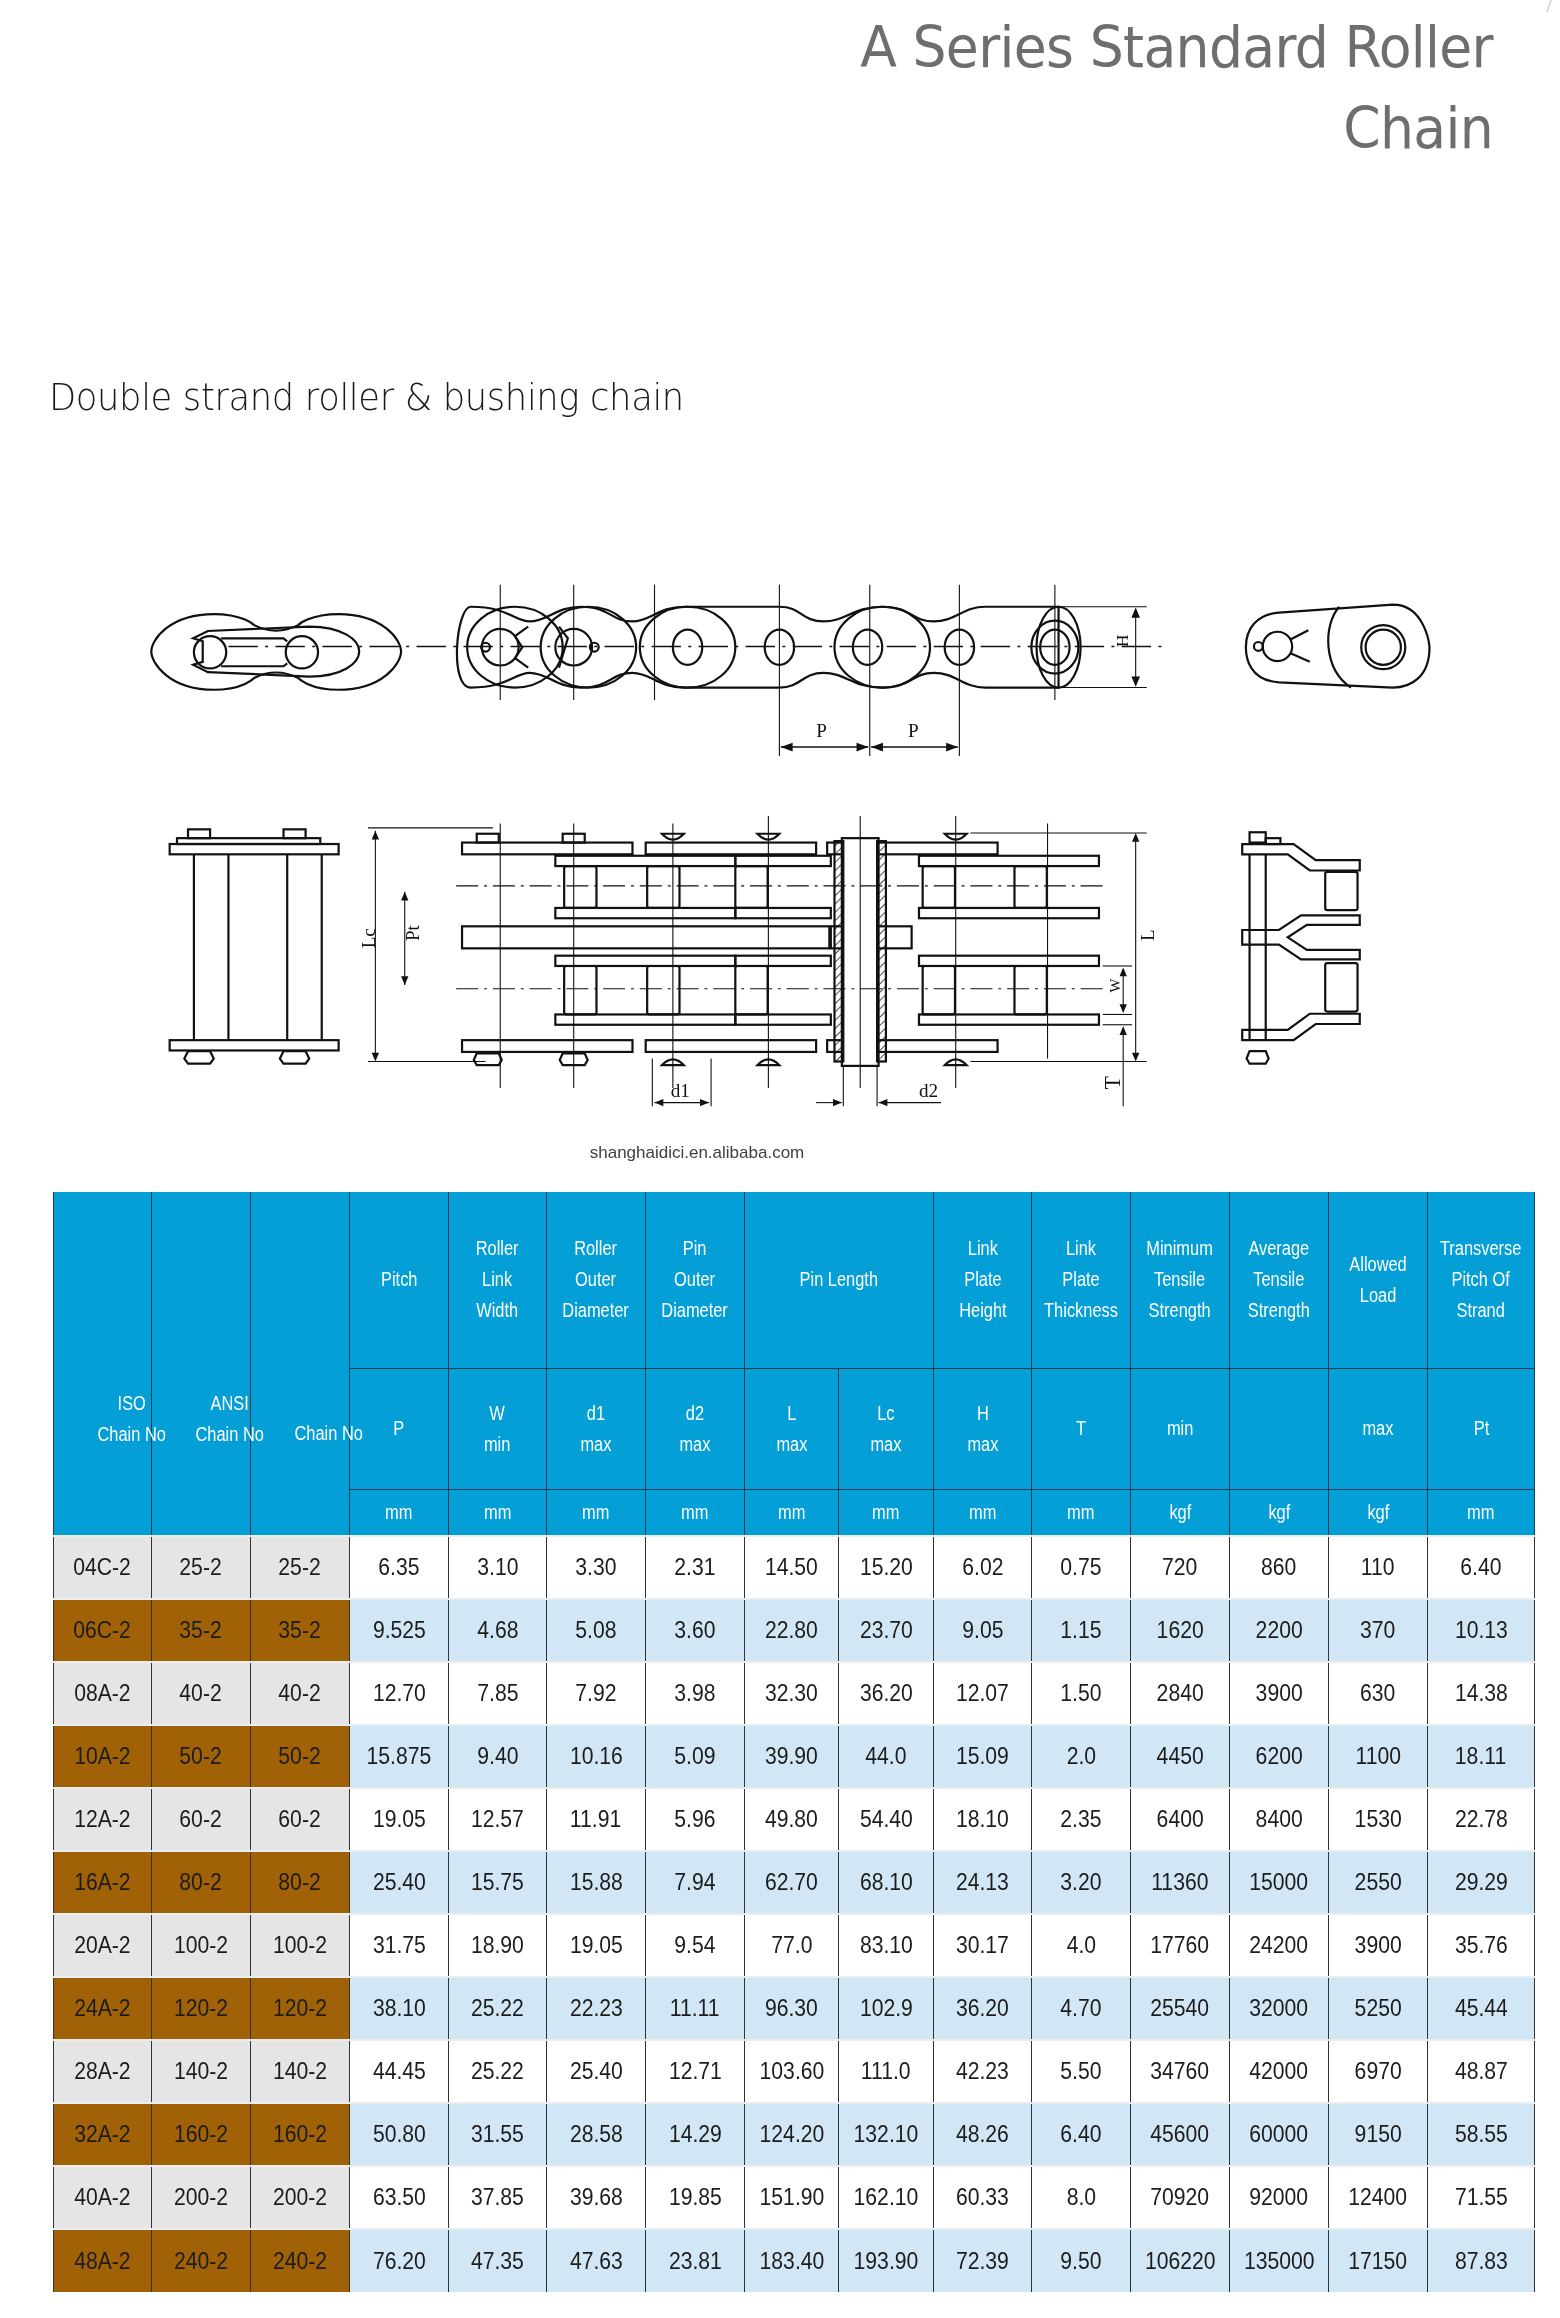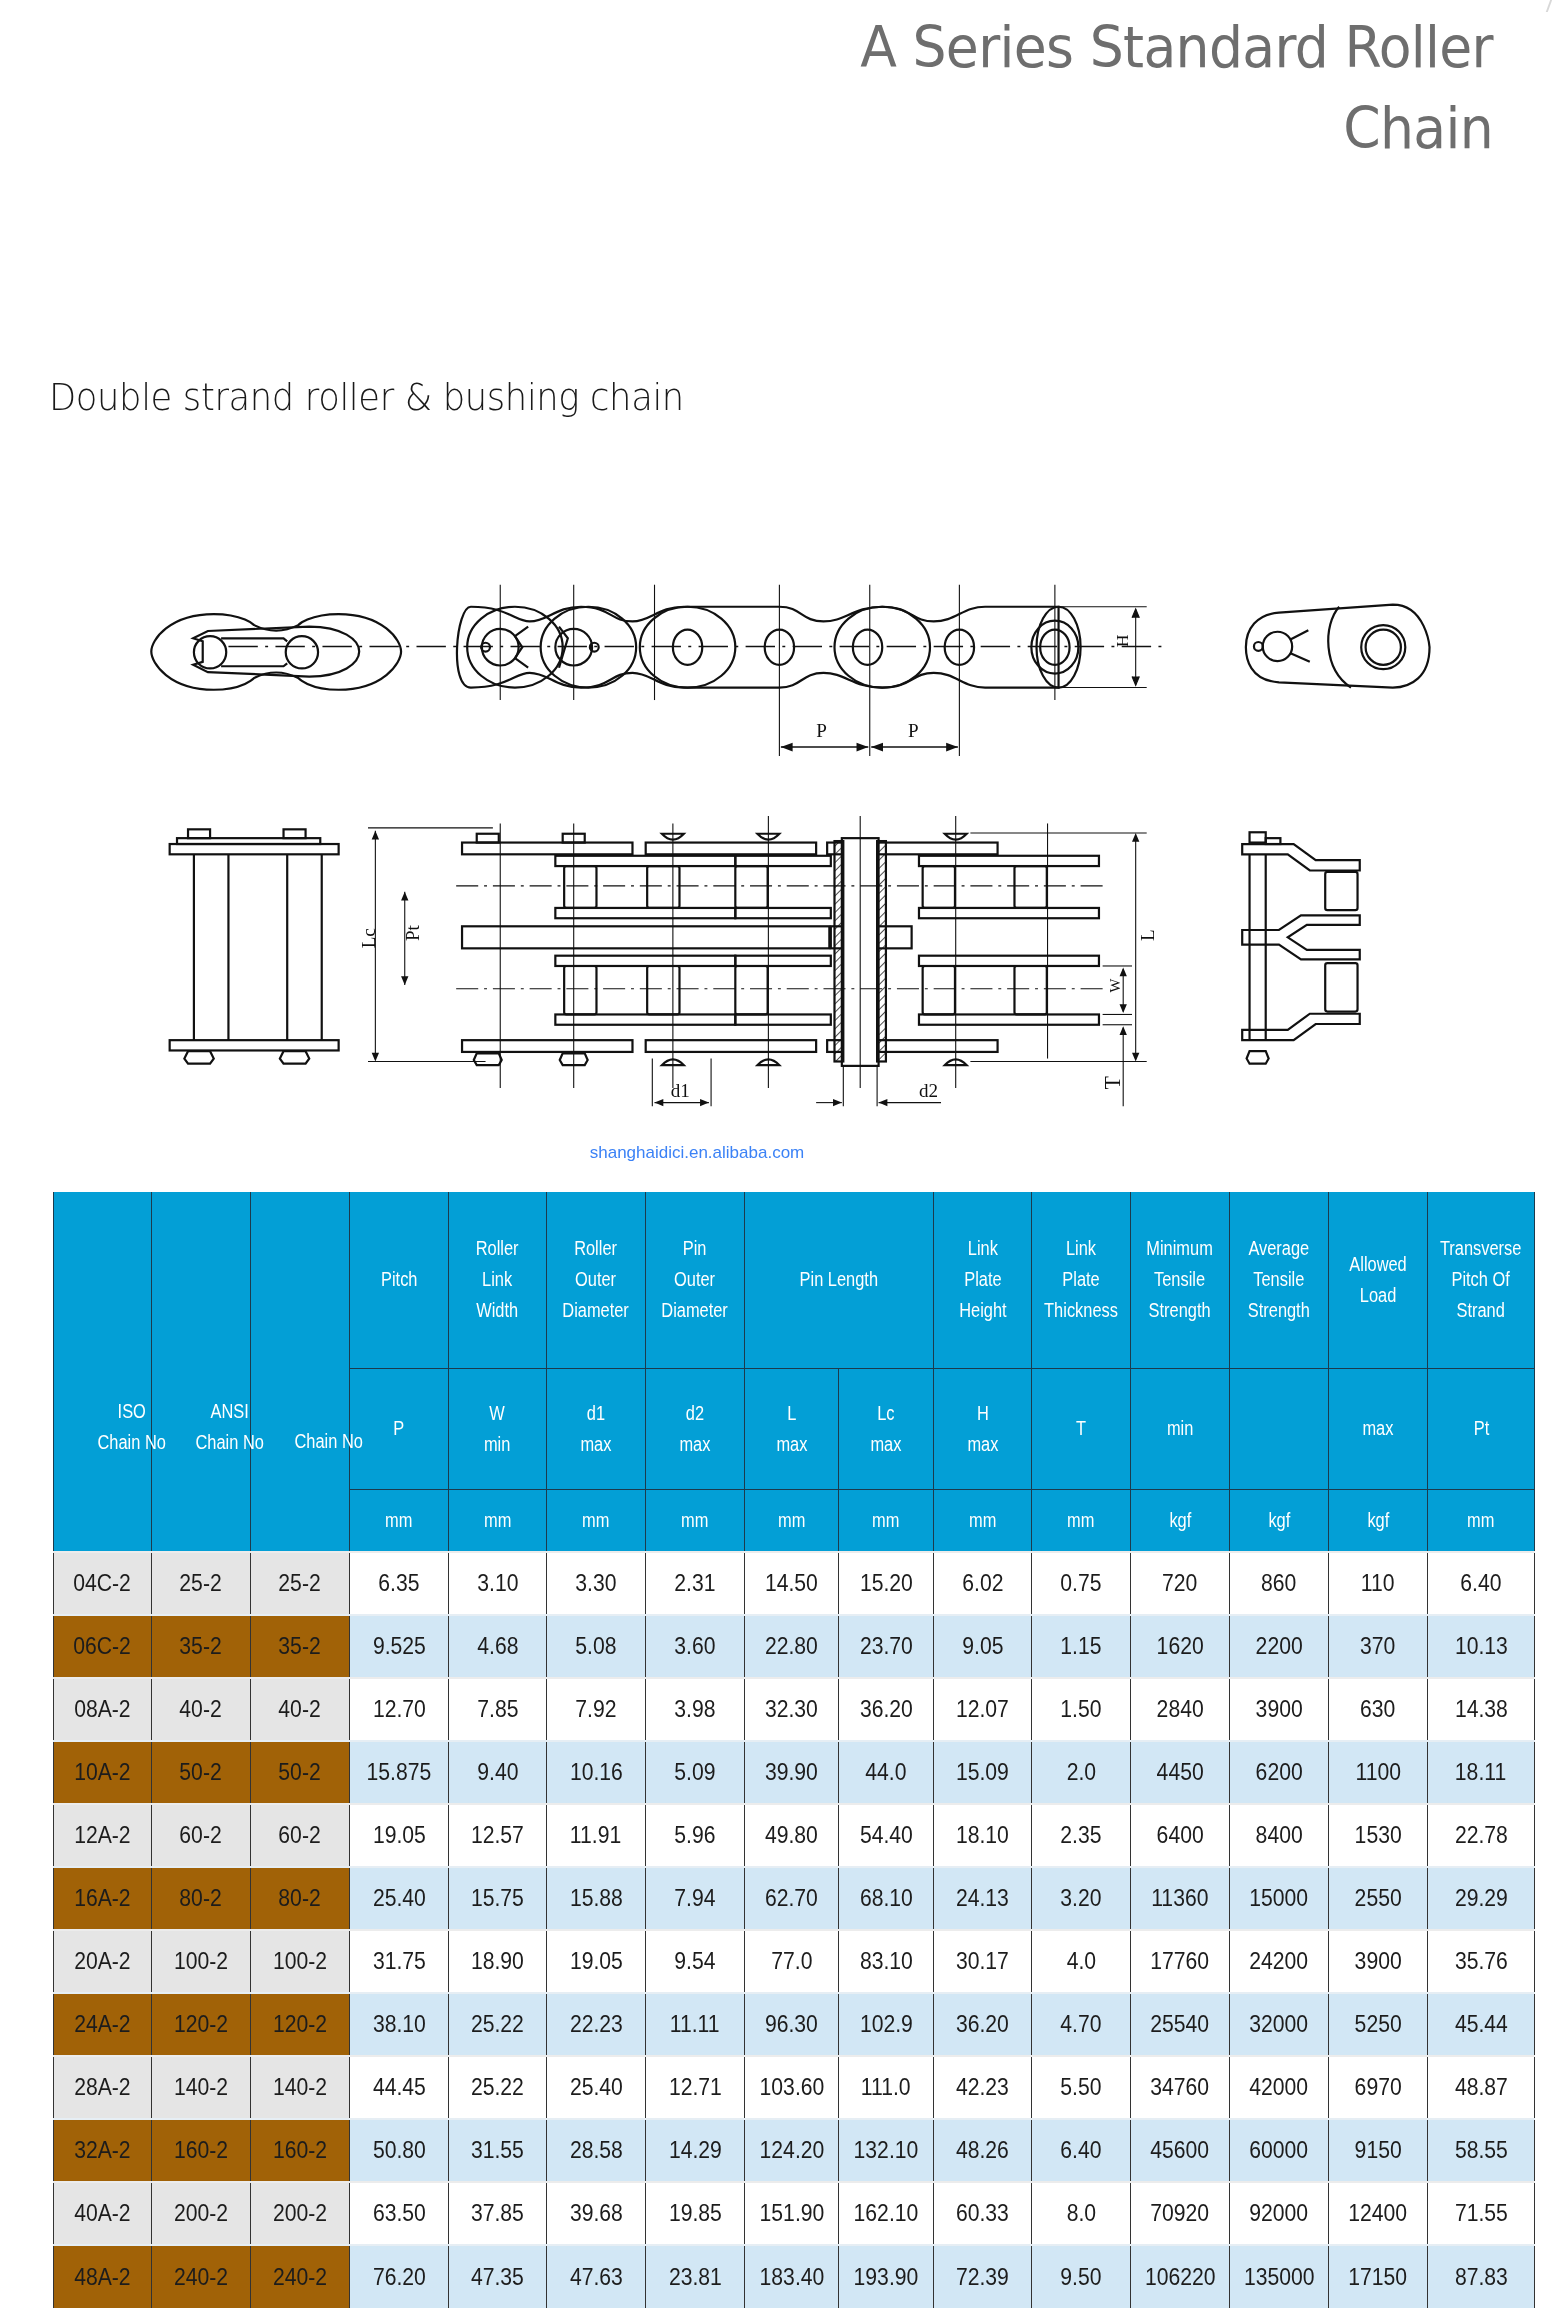--- a/index.html
+++ b/index.html
@@ -16,37 +16,37 @@
     border-left: 2.2px solid #d8d8d8; transform: skewX(-20deg);
   }
   .subtitle {
     position: absolute; left: 49px; top: 368px; font-family: "DejaVu Sans", sans-serif;
     font-size: 38px; font-weight: 200; color: #1a1a1a; line-height: 59px; letter-spacing: -0.4px;
     transform: scaleX(0.93); transform-origin: left center;
   }
   .diagram { position: absolute; left: 0; top: 559px; width: 1561px; height: 573px; }
   .watermark {
     position: absolute; left: 0; width: 1394px; top: 1143px; text-align: center;
-    font-size: 17px; color: #3b82f6; font-family: "Liberation Sans", sans-serif;
+    font-size: 17px; color: #404040; font-family: "Liberation Sans", sans-serif;
   }
 
   .spec-table {
     position: absolute; left: 53px; top: 1192px; width: 1476px;
     border-collapse: collapse; table-layout: fixed;
   }
   .spec-table th {
     background: #039fd6; color: #ffffff; font-weight: normal;
     font-family: "Liberation Sans", sans-serif; font-size: 20px; line-height: 31px;
     border-left: 1.1px solid #1c3b4d; border-right: 1.1px solid #1c3b4d;
     text-align: center; vertical-align: middle; padding: 0 1.5px;
   }
   .spec-table th .cond { display: inline-block; transform: scaleX(0.82); white-space: nowrap; }
   .spec-table tr.h1 th { height: 176px; border-bottom: 1.5px solid #1c3b4d; }
   .spec-table tr.h2 th { height: 121px; border-bottom: 1.5px solid #1c3b4d; }
-  .spec-table tr.h3 th { height: 63px; }
+  .spec-table tr.h3 th { height: 47px; }
   .spec-table th.no-bottom { border-bottom: none !important; padding-left: 36px; }
   .spec-table td {
     height: 63px; font-size: 23.5px; color: #1c1c1c; text-align: center; vertical-align: middle;
     border-left: 1.1px solid #333; border-right: 1.1px solid #333; white-space: nowrap;
   }
   .spec-table td .cond { display: inline-block; transform: scaleX(0.9); }
   .spec-table tr.odd td { background: #ffffff; }
   .spec-table tr.even td { background: #d2e7f5; }
   .spec-table tr.odd td.idcol { background: #e5e5e5; }
   .spec-table tr.even td.idcol { background: #a16207; }

